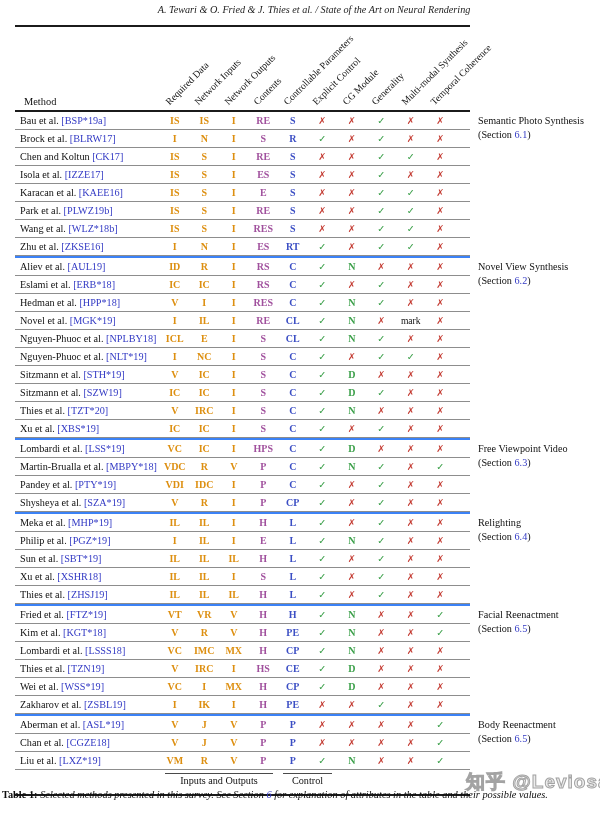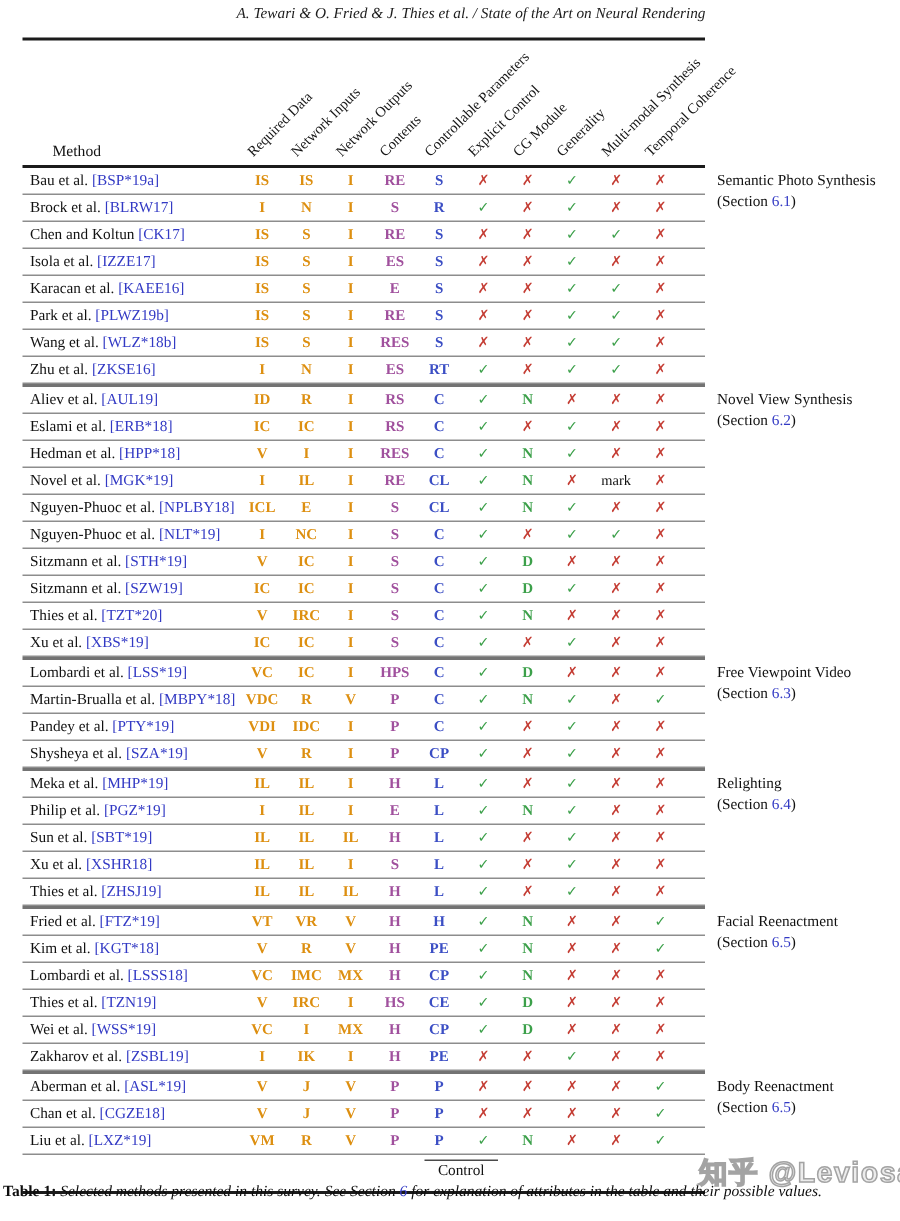--- a/index.html
+++ b/index.html
@@ -2,25 +2,25 @@
 <html style="--code-orange: #dd8f10; --code-purple: #a0509d; --code-blue: #3b4ec4; --check-green: #3ca04a; --cross-red: #c43c33; --link-blue: #3239c4;"><head>
 <meta charset="utf-8">
 <style>
   html,body{margin:0;padding:0;background:#ffffff;}
   body{width:600px;height:814px;position:relative;overflow:hidden;
        font-family:"Liberation Serif","DejaVu Serif",serif;color:#111;}
   .running-head{position:absolute;top:4px;left:0;right:0;text-align:center;
        font-style:italic;font-size:10.2px;color:#1c1c1c;margin-left:28px;}
   .tbl{position:absolute;left:15px;top:25px;width:455px;border-top:2.4px solid #1b1b1b;}
   .thead{position:relative;height:83px;border-bottom:2.4px solid #1b1b1b;}
-  .method-h{position:absolute;left:20px;bottom:3px;font-size:10.4px;}
+  .method-h{position:absolute;left:9px;bottom:3px;font-size:10.4px;}
   .rot{position:absolute;bottom:3px;transform:rotate(-45deg);transform-origin:0 100%;
        font-size:9.7px;white-space:nowrap;color:#151515;}
   .t-group{position:relative;}
-  .t-group + .t-group{border-top:2px solid #737373;}
+  .t-group + .t-group{border-top:2px solid #3b82f6;}
   .t-row{display:grid;grid-template-columns:145px repeat(10,29.5px) 1fr;
        height:18px;box-sizing:border-box;border-bottom:1px solid #8d8d8d;
        align-items:center;}
   .t-method{padding-left:5px;font-size:10.2px;white-space:nowrap;overflow:hidden;}
   .m-ref{color:var(--link-blue,#3239c4);}
   .t-cell{text-align:center;font-weight:bold;font-size:10px;line-height:1;}
   .c-orange{color:var(--code-orange,#dd8f10);}
   .c-purple{color:var(--code-purple,#a0509d);}
   .c-blue{color:var(--code-blue,#3b4ec4);}
   .c-check{color:var(--check-green,#3ca04a);font-family:"DejaVu Sans",sans-serif;font-weight:600;font-size:9.5px;}
@@ -564,20 +564,24 @@
           <div class="t-cell c-cross">✗</div>
           <div class="t-cell c-check">✓</div>
         </div>
         <div class="cat">
           <div>Body Reenactment</div>
           <div><span>(Section </span><span class="sec-link">6.5</span><span>)</span></div>
         </div>
       </div>
     </div>
   <div class="tfoot" id="tfoot">
+      <div class="fspan" style="grid-column: 2 / 6;">
+        <div class="fline"></div>
+        <div class="flabel">Inputs and Outputs</div>
+      </div>
       <div class="fspan" style="grid-column: 6 / 8;">
         <div class="fline"></div>
         <div class="flabel">Control</div>
       </div>
     </div>
 </div>
 
 <div class="watermark">知乎 @Leviosa</div>
 
 <p class="caption"><span class="cap-label">Table 1:</span> <i><span>Selected methods presented in this survey. See Section </span><span class="sec-link">6</span><span> for explanation of attributes in the table and their possible values.</span></i></p>

